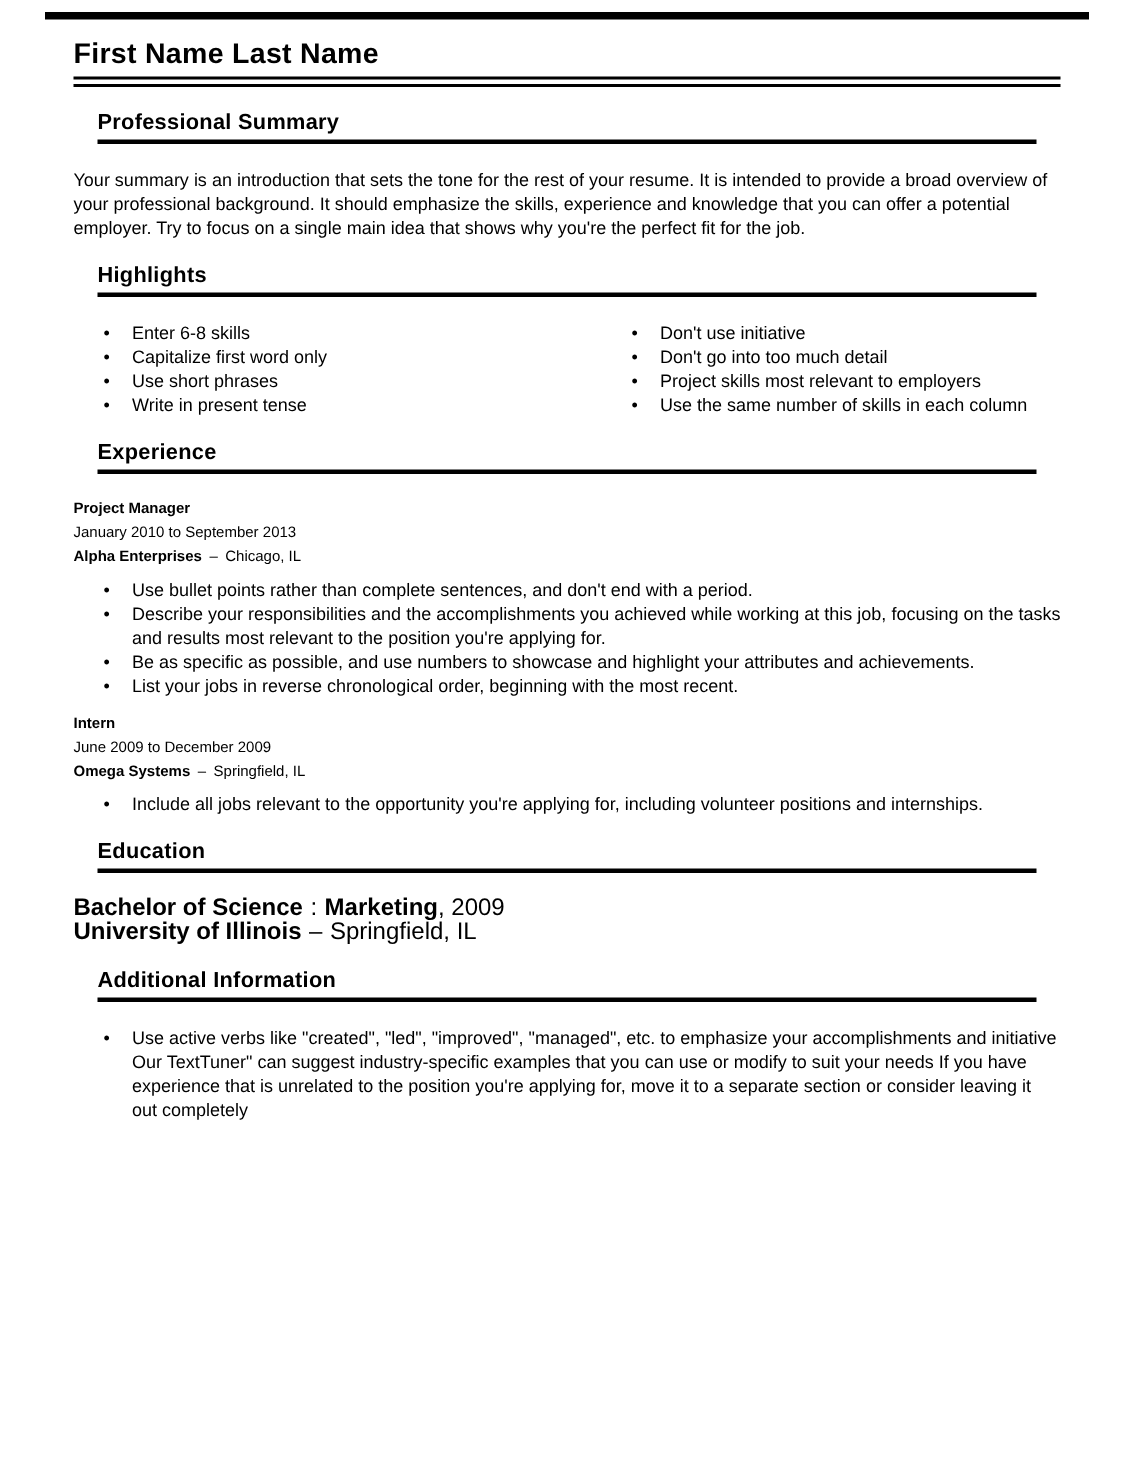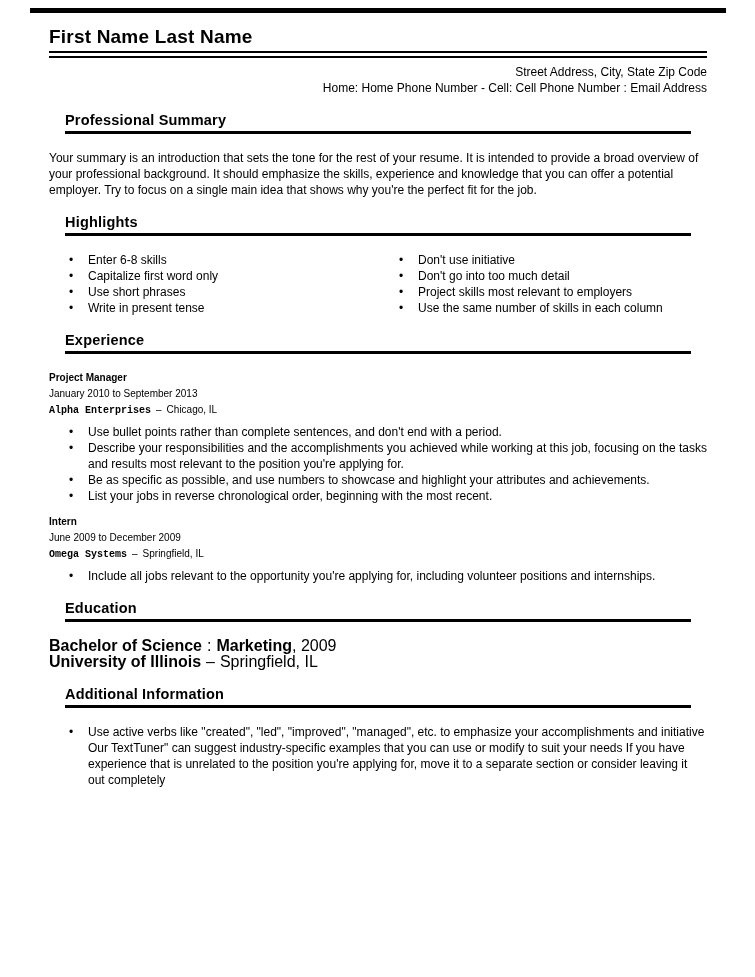--- a/index.html
+++ b/index.html
@@ -45,50 +45,46 @@
   }
   ul.bullets {
     margin: 5px 0 0 0; padding: 0; list-style: none;
     font-size: 12px; line-height: 16px;
   }
   ul.bullets li { position: relative; padding-left: 39px; }
   ul.bullets li::before {
     content: "\2022";
     position: absolute; left: 20px; top: 0;
   }
-  .columns { display: flex; margin-top: 16px; }
+  .columns { display: flex; margin-top: 16px; gap: 22px; }
   .col-left { width: 349px; flex: none; }
   .col-right { flex: 1; }
   .col-right ul.bullets { margin-top: 0; }
   .col-left ul.bullets { margin-top: 0; }
   .col-right ul.bullets li { padding-left: 20px; }
   .col-right ul.bullets li::before { left: 1px; }
   .job { margin-top: 6px; }
   .job + .job { margin-top: 10px; }
   .job-line { font-size: 10px; line-height: 16px; }
   .job-title { font-weight: bold; }
-  .company { font-weight: bold; font-family: Liberation Mono, monospace; }
+  .company { font-weight: bold; }
   .sep { margin: 0 5px; }
   .edu-block { margin-top: 6px; font-size: 16px; line-height: 16px; }
   b, .bold { font-weight: bold; }
 </style>
 </head>
 <body>
 
 <div class="top-bar"></div>
 
 <div class="content">
 
   <div class="name">First Name Last Name</div>
   <div class="name-divider"></div>
 
-  <div class="address">
-    <div>Street Address, City, State Zip Code</div>
-    <div>Home: Home Phone Number - Cell: Cell Phone Number : Email Address</div>
-  </div>
 
   <div class="section">
     <h2 class="section-heading">Professional Summary</h2>
     <p class="body-text">Your summary is an introduction that sets the tone for the rest of your resume. It is intended to provide a broad overview of your professional background. It should emphasize the skills, experience and knowledge that you can offer a potential employer. Try to focus on a single main idea that shows why you're the perfect fit for the job.</p>
   </div>
 
   <div class="section tight">
     <h2 class="section-heading">Highlights</h2>
     <div class="columns">
       <div class="col-left">

